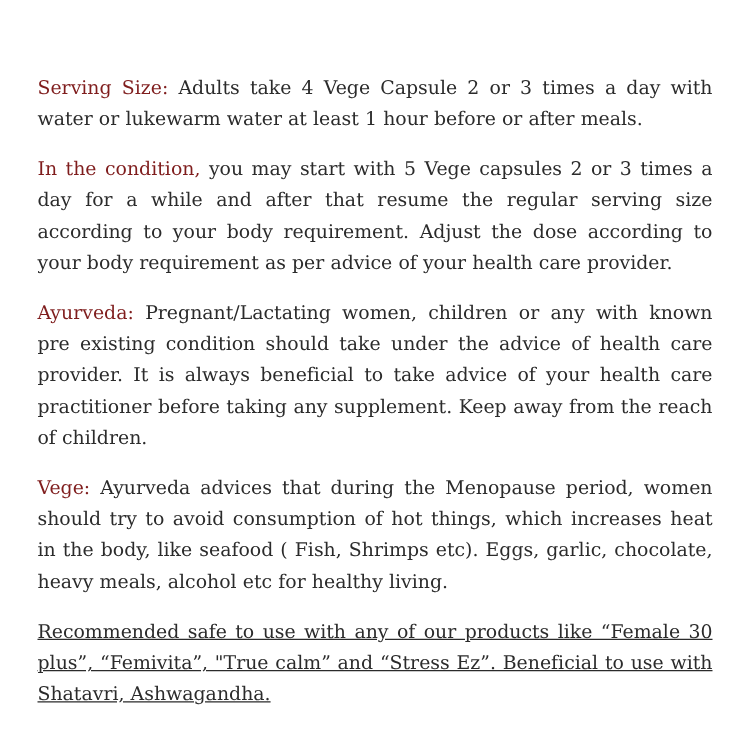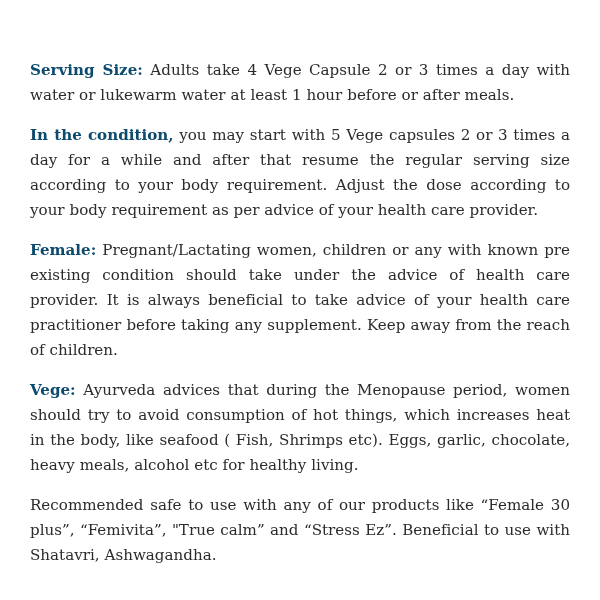--- a/index.html
+++ b/index.html
@@ -38,37 +38,38 @@
     text-align: justify;
     text-justify: inter-word;
     -webkit-hyphens: none;
     hyphens: none;
     word-spacing: 0.1px;
     letter-spacing: 0.01px;
   }
 
   .para:last-child {
     margin-bottom: 0;
+    text-decoration: underline;
   }
 
   .lead {
-    font-weight: bold;
-    color: #0c4a6e;
+    font-weight: normal;
+    color: #7f1d1d;
   }
 </style>
 </head>
 <body>
 
 <div id="doc-page">
   <div id="doc-body">
 
     <p class="para"><span class="lead">Serving Size:</span><span> Adults take 4 Vege Capsule 2 or 3 times a day with water or lukewarm water at least 1 hour before or after meals.</span></p>
 
     <p class="para"><span class="lead">In the condition,</span><span> you may start with 5 Vege capsules 2 or 3 times a day for a while and after that resume the regular serving size according to your body requirement. Adjust the dose according to your body requirement as per advice of your health care provider.</span></p>
 
-    <p class="para"><span class="lead">Female:</span><span> Pregnant/Lactating women, children or any with known pre existing condition should take under the advice of health care provider. It is always beneficial to take advice of your health care practitioner before taking any supplement. Keep away from the reach of children.</span></p>
+    <p class="para"><span class="lead">Ayurveda:</span><span> Pregnant/Lactating women, children or any with known pre existing condition should take under the advice of health care provider. It is always beneficial to take advice of your health care practitioner before taking any supplement. Keep away from the reach of children.</span></p>
 
     <p class="para"><span class="lead">Vege:</span><span> Ayurveda advices that during the Menopause period, women should try to avoid consumption of hot things, which increases heat in the body, like seafood ( Fish, Shrimps etc). Eggs, garlic, chocolate, heavy meals, alcohol etc for healthy living.</span></p>
 
     <p class="para"><span class="lead"></span><span>Recommended safe to use with any of our products like “Female 30 plus”, “Femivita”, "True calm” and “Stress Ez”. Beneficial to use with Shatavri, Ashwagandha.</span></p>
 
   </div>
 </div>
 
 </body></html>

